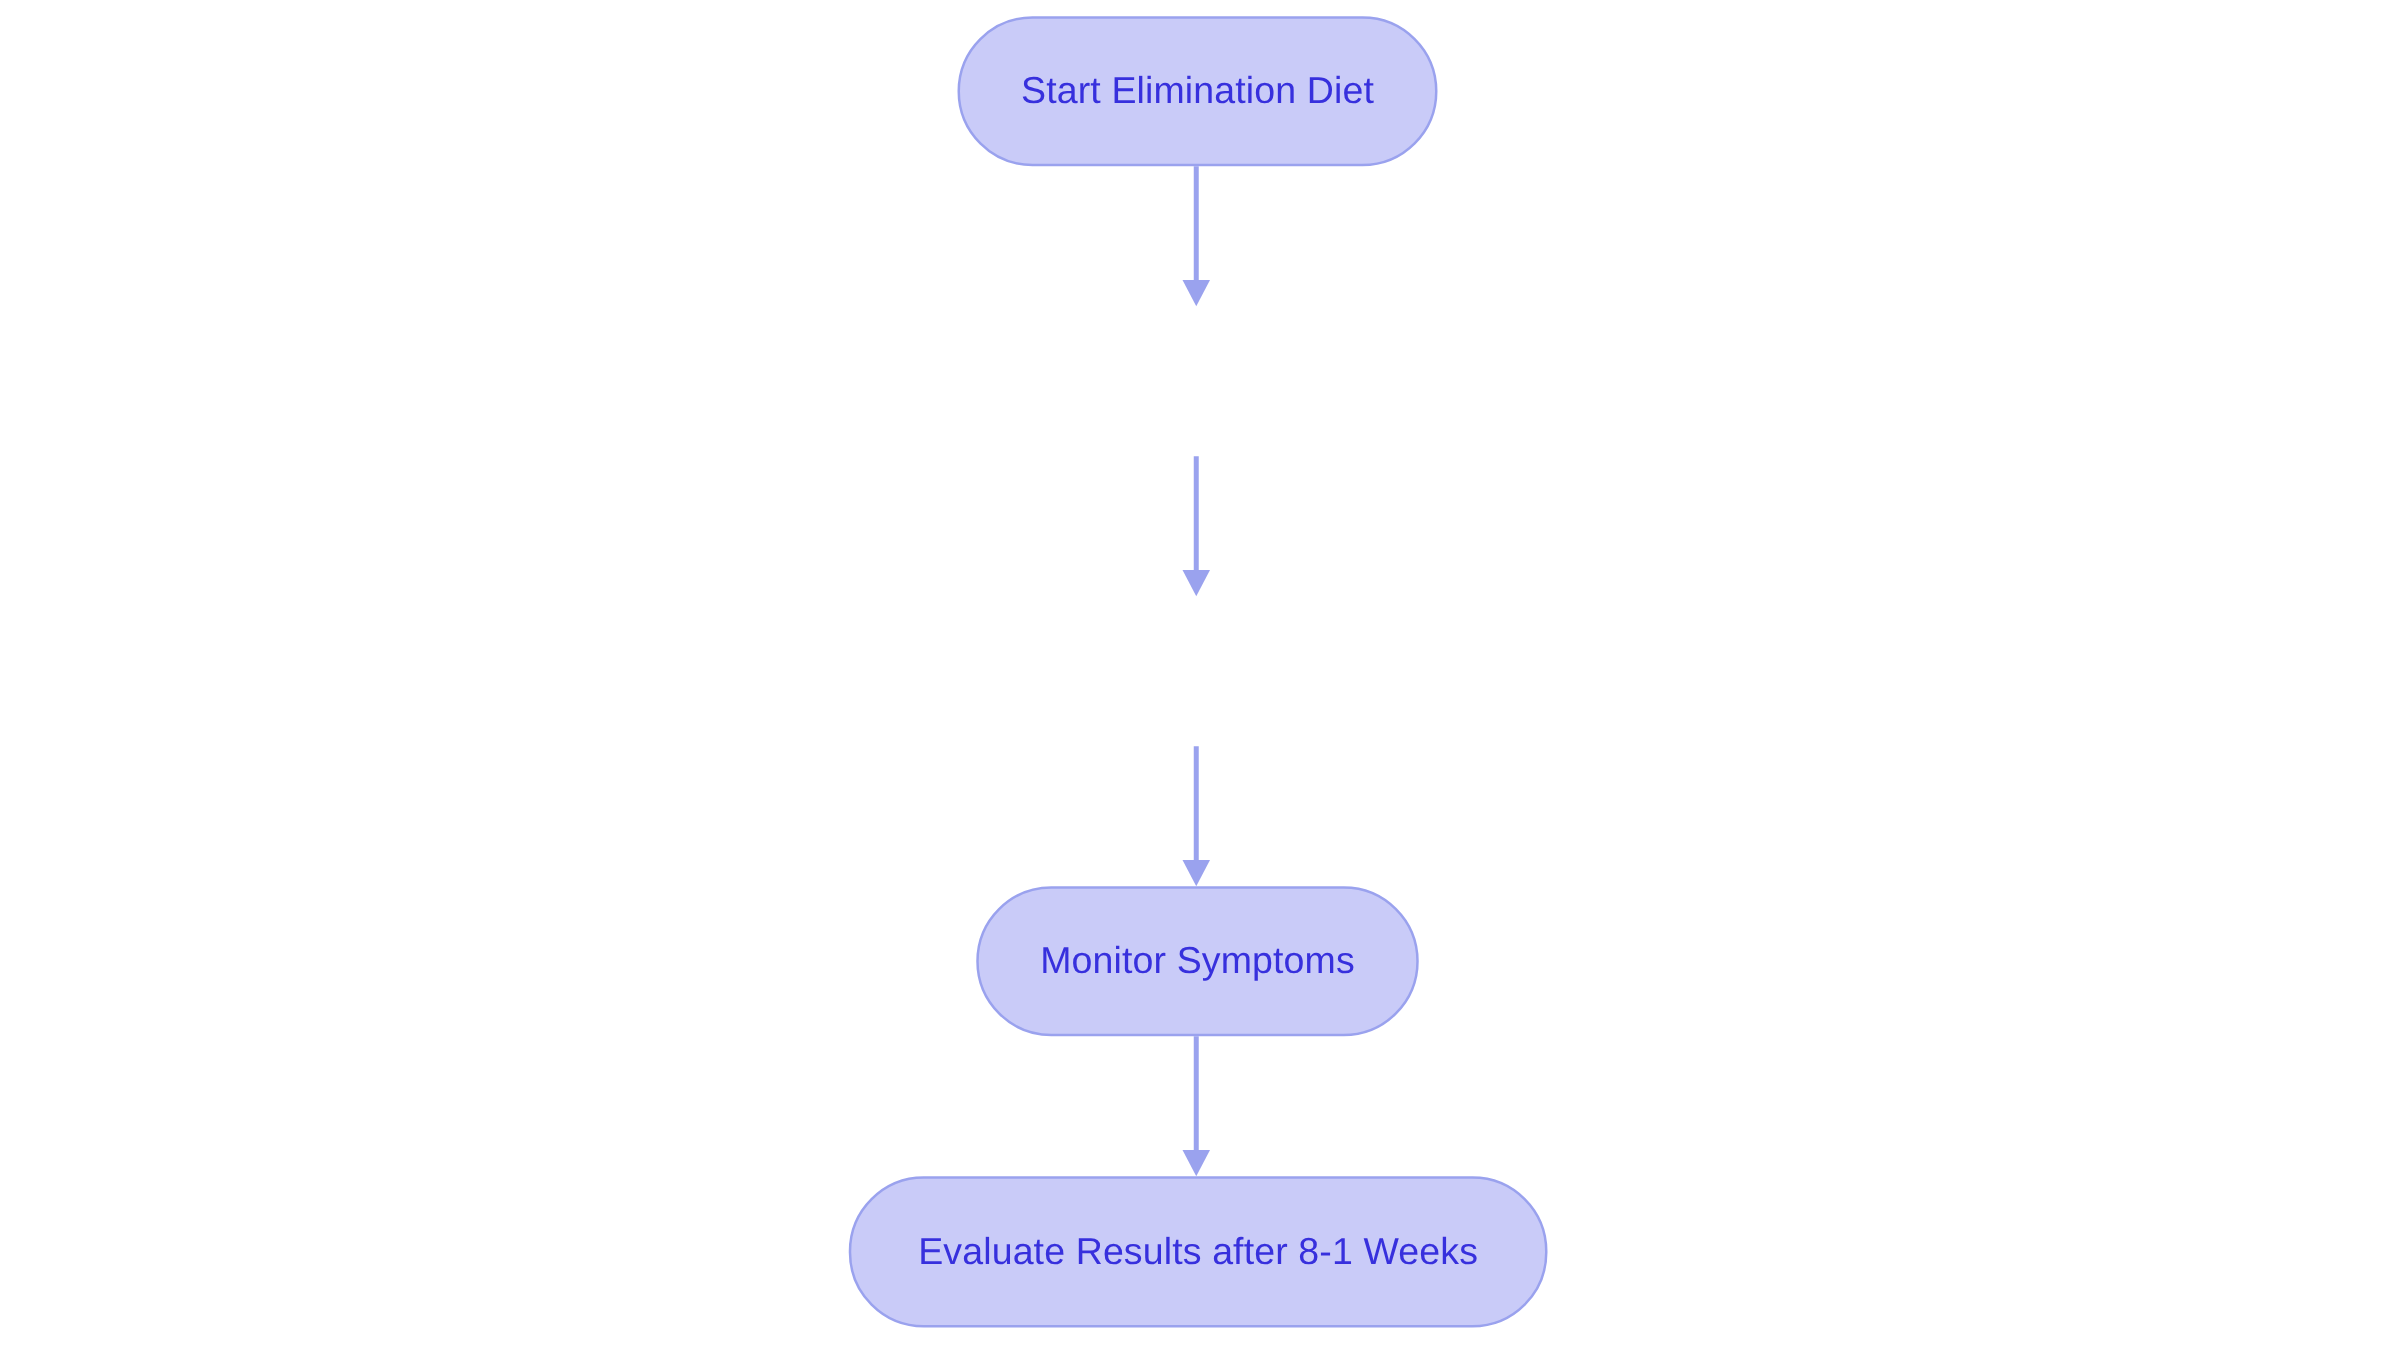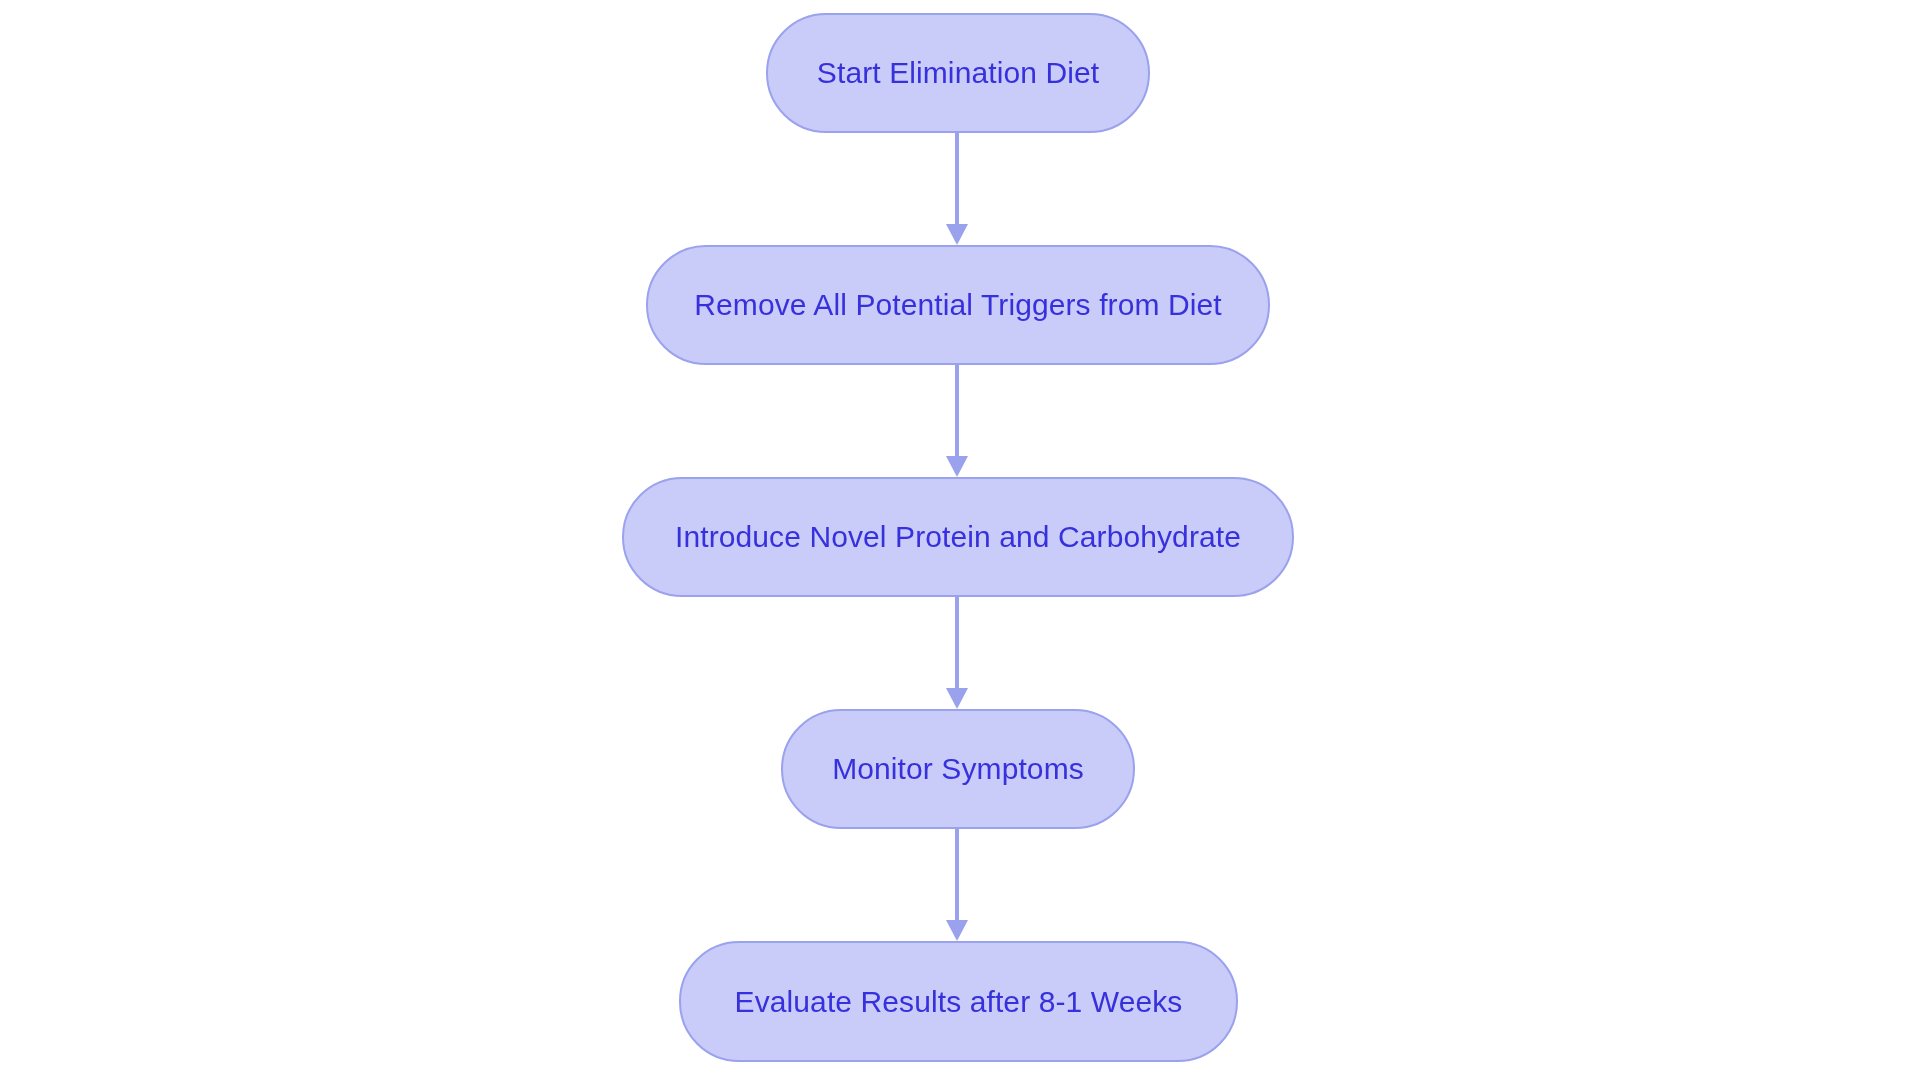--- a/index.html
+++ b/index.html
@@ -93,27 +93,21 @@
     <g>
       <line class="edge-line" x1="957" y1="829" x2="957" y2="921"></line>
       <polygon class="edge-head" points="946,920 968,920 957,941"></polygon>
     </g>
   </svg>
 
   <div class="node n1">
     <span>Start Elimination Diet</span>
   </div>
 
-  <div class="node n2">
-    <span>Remove All Potential Triggers from Diet</span>
-  </div>
 
-  <div class="node n3">
-    <span>Introduce Novel Protein and Carbohydrate</span>
-  </div>
 
   <div class="node n4">
     <span>Monitor Symptoms</span>
   </div>
 
   <div class="node n5">
     <span>Evaluate Results after 8-1 Weeks</span>
   </div>
 
 </div>

